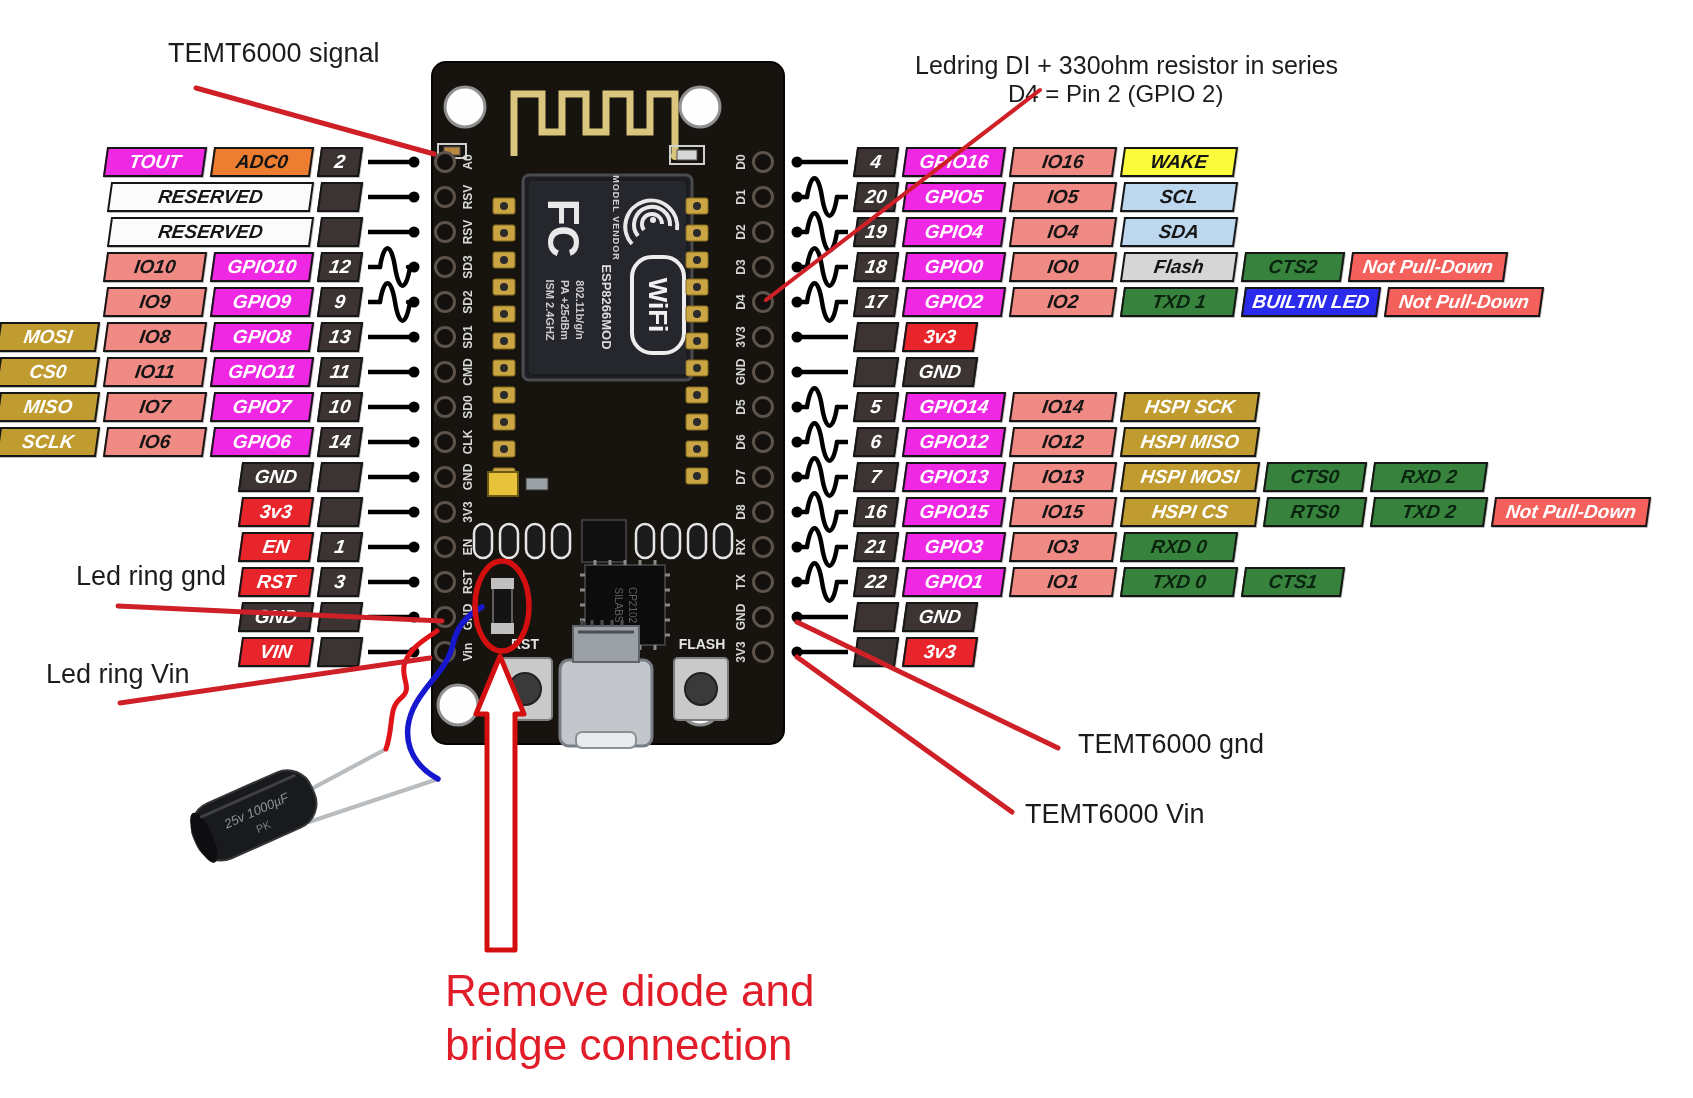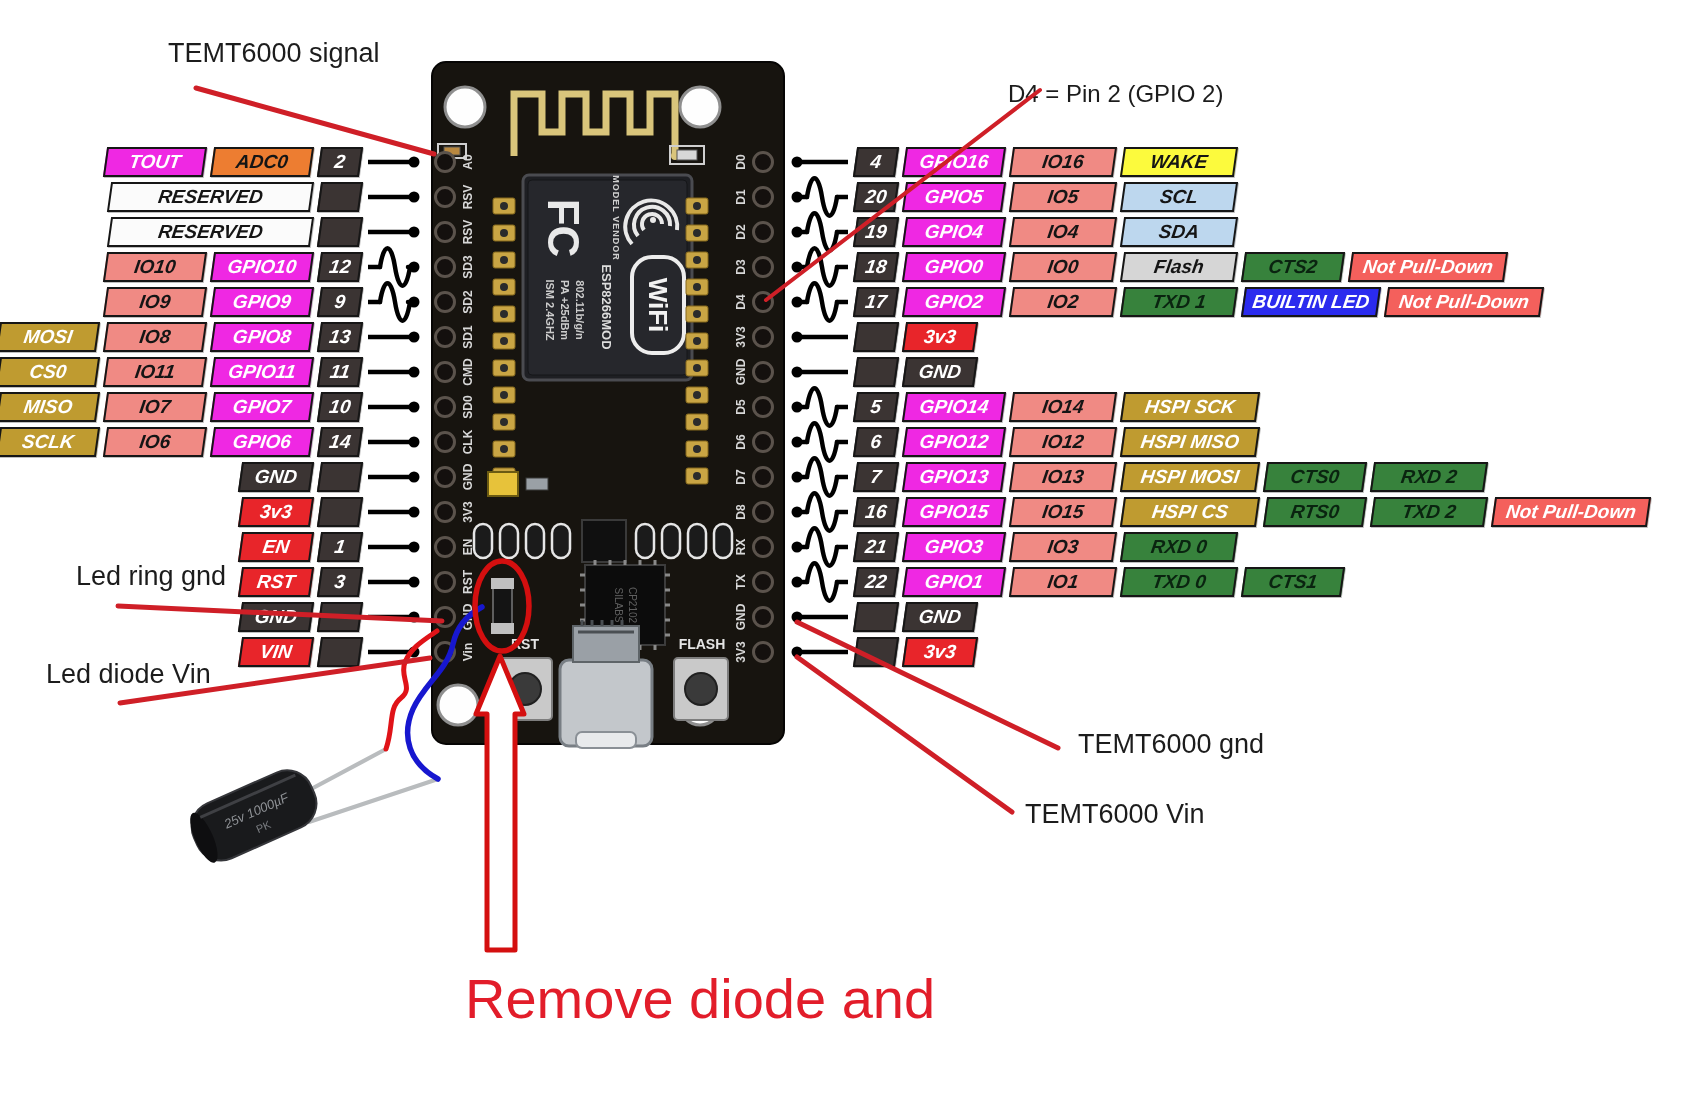--- a/index.html
+++ b/index.html
@@ -22,36 +22,38 @@
   .c-rd{background:#e8252a;color:#fff}
   .c-yl{background:#fcfa3d;color:#151515}
   .c-lb{background:#bdd7ee;color:#151515}
   .c-gy{background:#d6d6d6;color:#151515}
   .c-gr{background:#37823c;color:#0a2410}
   .c-bl{background:#2b2bee;color:#fff}
   .c-nd{background:#f4605c;color:#fff}
   .wire{flex-shrink:0;display:block;}
   .ann{position:absolute;color:#1c1c1c;font-size:27px;z-index:30;white-space:nowrap;}
   .ann.small{font-size:24px;}
-  .ann.red{color:#e21d2a;font-size:56px;font-weight:500;margin-left:20px;}
+  .ann.red{color:#e21d2a;font-size:44px;font-weight:500;}
   #board-svg{position:absolute;left:430px;top:60px;z-index:10;}
   #overlay-svg{position:absolute;left:0;top:0;z-index:40;pointer-events:none;}
 </style>
 </head>
 <body>
 
 <div id="canvas">
 
   <div class="ann" style="left:168px;top:38px;">TEMT6000 signal</div>
+  <div class="ann" style="left:915px;top:51px;font-size:25px;">Ledring DI + 330ohm resistor in series</div>
   <div class="ann small" style="left:1008px;top:80px;">D4 =  Pin 2 (GPIO 2)</div>
   <div class="ann" style="left:58px;top:561px;margin-left:18px;">Led ring gnd</div>
-  <div class="ann" style="left:46px;top:659px;">Led diode Vin</div>
+  <div class="ann" style="left:46px;top:659px;">Led ring Vin</div>
   <div class="ann" style="left:1078px;top:729px;">TEMT6000 gnd</div>
   <div class="ann" style="left:1025px;top:799px;">TEMT6000 Vin</div>
   <div class="ann red" style="left:445px;top:966px;">Remove diode and</div>
+  <div class="ann red" style="left:445px;top:1020px;">bridge connection</div>
 
   <svg id="board-svg" width="356" height="692" viewBox="0 0 356 692">
     <rect x="2" y="2" width="352" height="682" rx="14" fill="#17140f" stroke="#060504" stroke-width="2"></rect>
 
     <g>
       <circle cx="35" cy="47" r="20" fill="#fefefe" stroke="#8f8f8f" stroke-width="3"></circle>
       <circle cx="270" cy="47" r="20" fill="#fefefe" stroke="#8f8f8f" stroke-width="3"></circle>
       <circle cx="28" cy="645" r="20" fill="#fefefe" stroke="#8f8f8f" stroke-width="3"></circle>
       <circle cx="270" cy="645" r="20" fill="#fefefe" stroke="#8f8f8f" stroke-width="3"></circle>
     </g>

